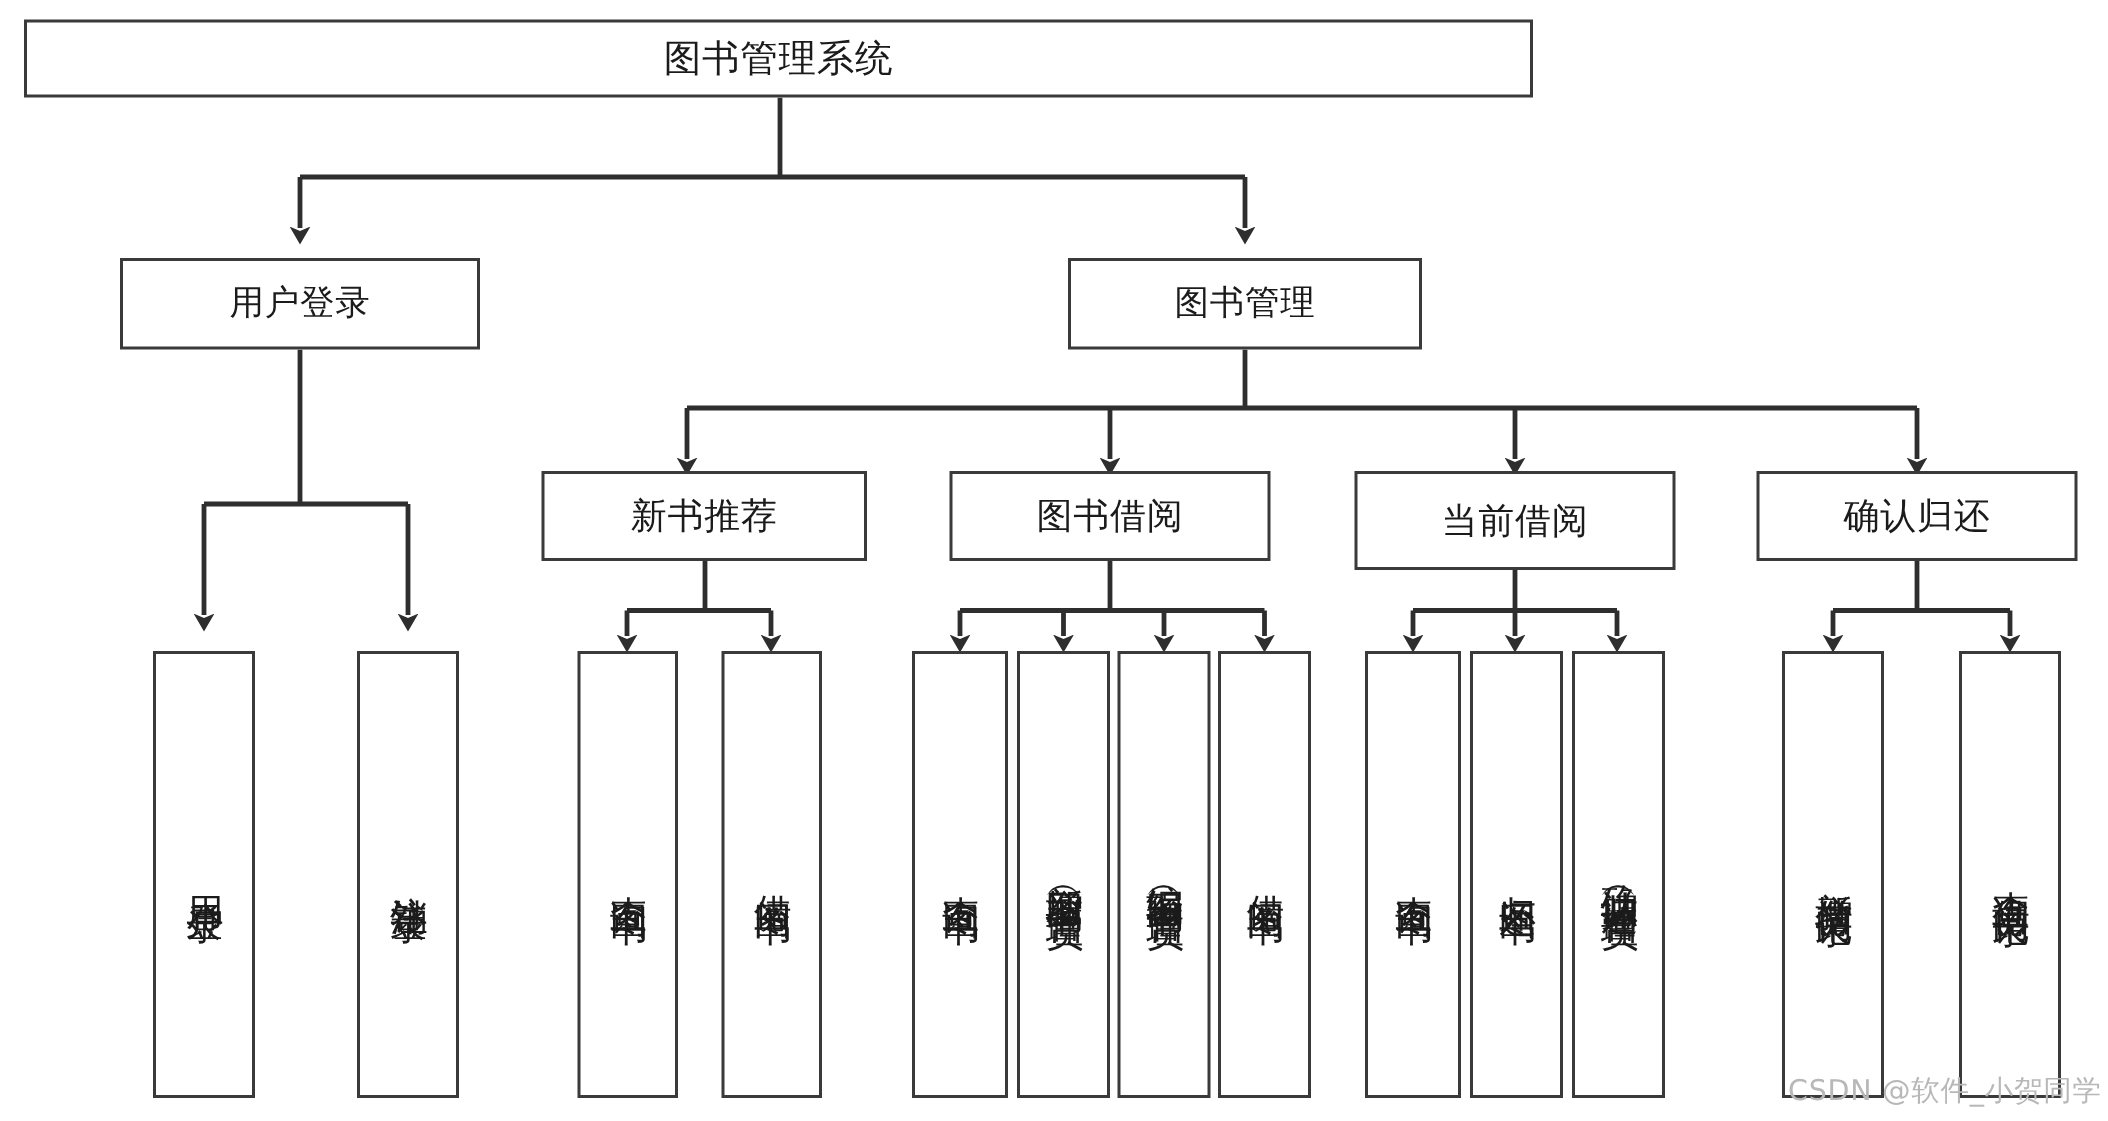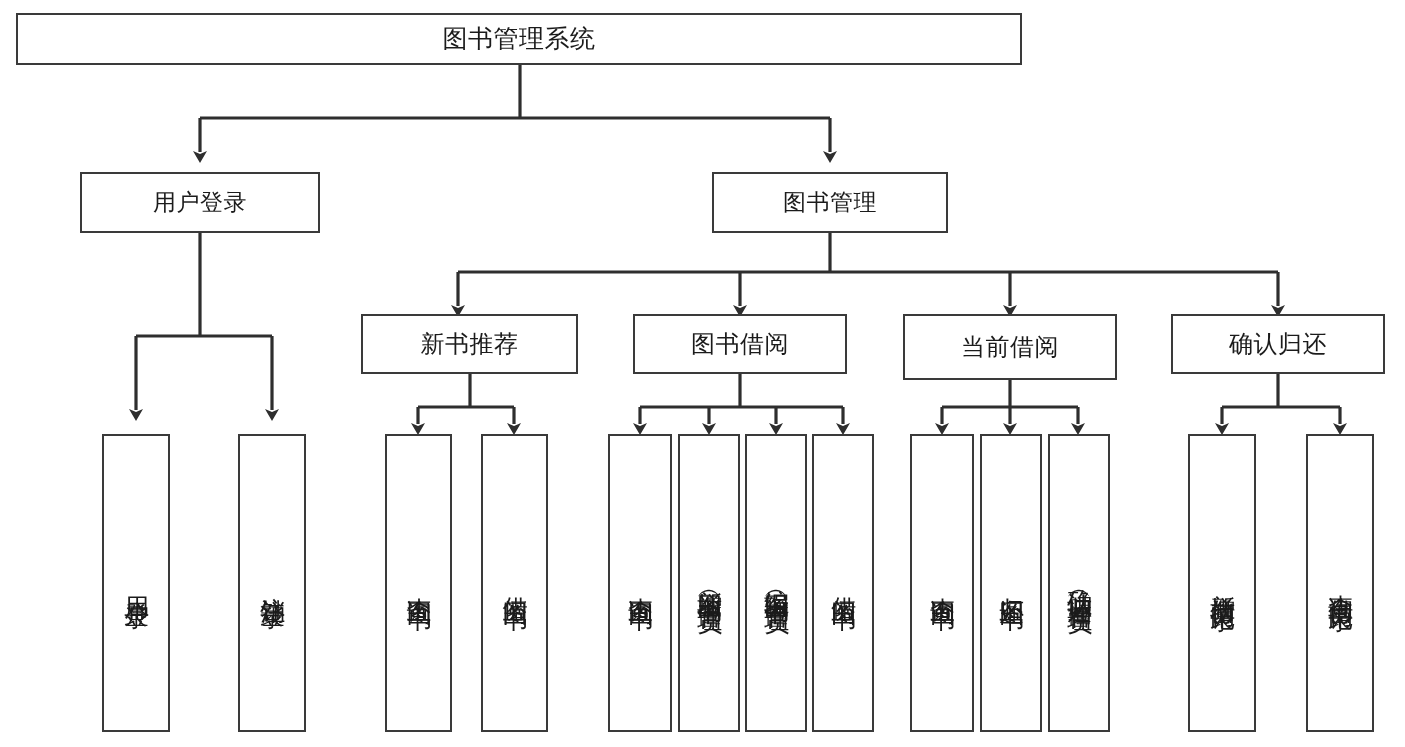--- a/index.html
+++ b/index.html
@@ -186,14 +186,15 @@
     <span class="label">确认归还（管理员）</span>
   </div>
 
   <div class="node leaf" style="left:1188px; top:434px; width:68px; height:298px;">
     <span class="label">新增借阅记录</span>
   </div>
   <div class="node leaf" style="left:1306px; top:434px; width:68px; height:298px;">
     <span class="label">查询借阅记录</span>
   </div>
 
+  <div class="watermark" style="left:1192px; top:714px;">CSDN @软件_小贺同学</div>
 
 </div>
 
 </body></html>

